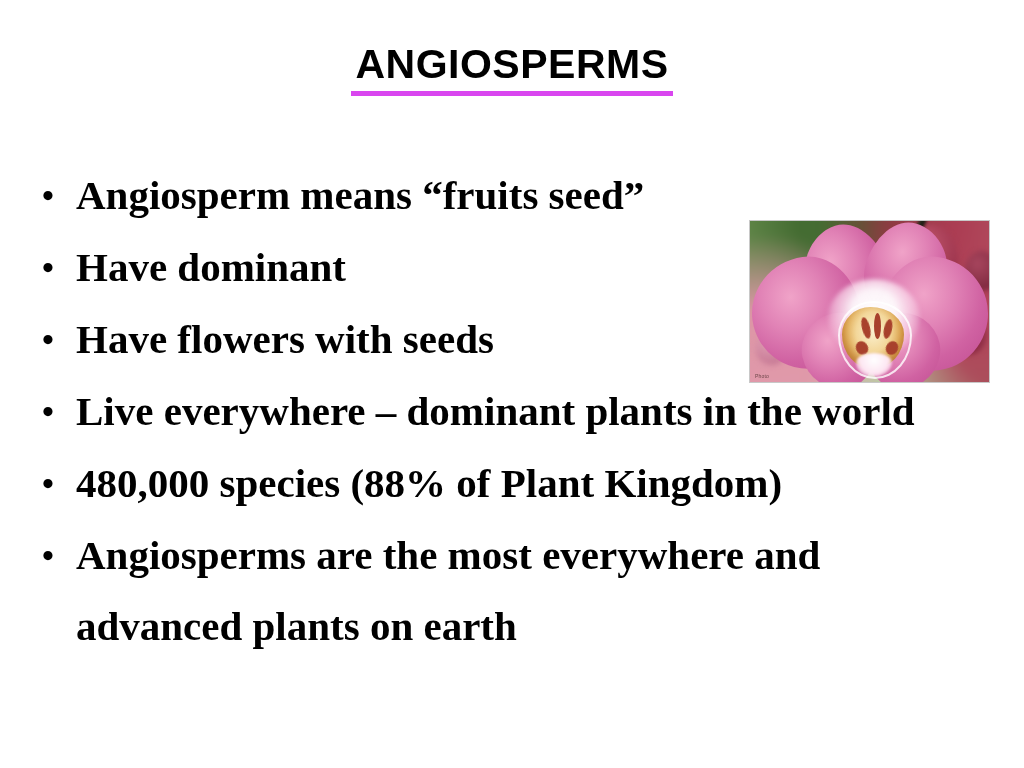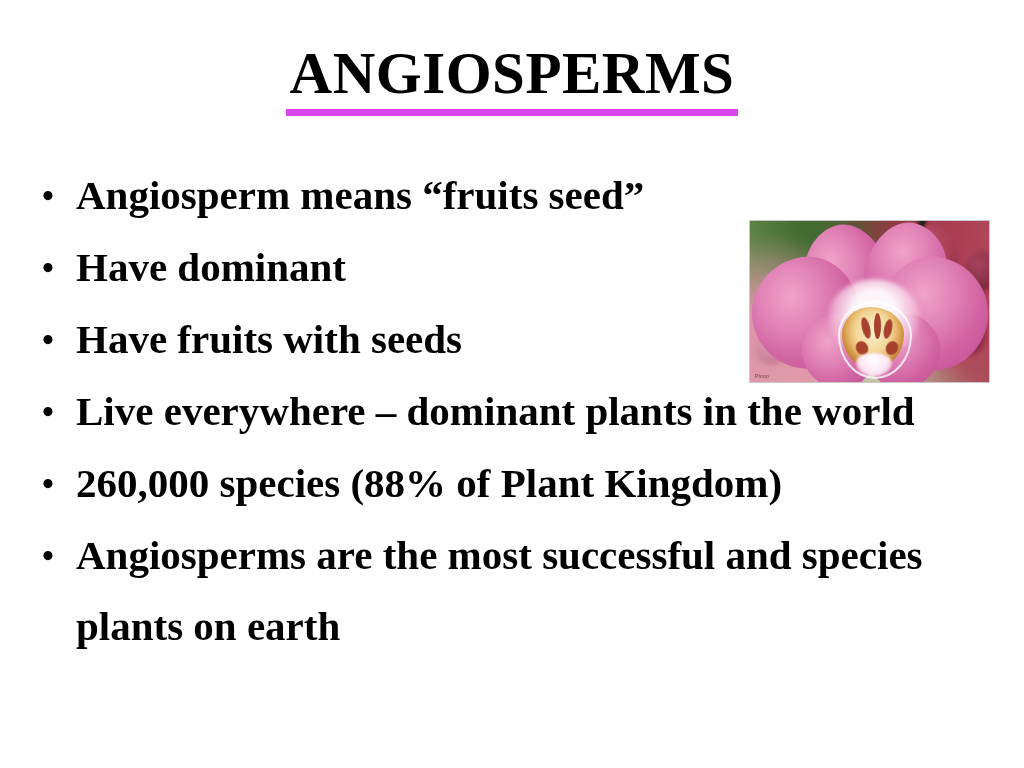--- a/index.html
+++ b/index.html
@@ -22,28 +22,28 @@
   
   .title-block {
     position: absolute;
     top: 44px;
     left: 0;
     width: 1024px;
     text-align: center;
   }
   .slide-title {
     display: inline-block;
-    font-family: Liberation Serif, serif;
+    font-family: Liberation Sans, sans-serif;
     font-weight: bold;
-    font-size: 59px;
+    font-size: 41px;
     line-height: 1.0;
     letter-spacing: 0.5px;
     color: #000000;
     padding: 0 4px 6px 4px;
-    border-bottom: 7px solid #d946ef;
+    border-bottom: 5px solid #d946ef;
     white-space: nowrap;
   }
 
   
   .bullets {
     position: absolute;
     top: 160px;
     left: 34px;
     width: 960px;
     margin: 0;
@@ -256,36 +256,36 @@
       <span class="bullet-text">Angiosperm means “fruits seed”</span>
     </li>
 
     <li class="bullet-item">
       <span class="bullet-dot">•</span>
       <span class="bullet-text">Have dominant</span>
     </li>
 
     <li class="bullet-item">
       <span class="bullet-dot">•</span>
-      <span class="bullet-text">Have fruits with seeds</span>
+      <span class="bullet-text">Have flowers with seeds</span>
     </li>
 
     <li class="bullet-item">
       <span class="bullet-dot">•</span>
       <span class="bullet-text w-narrow">Live everywhere – dominant plants in the world</span>
     </li>
 
     <li class="bullet-item">
       <span class="bullet-dot">•</span>
-      <span class="bullet-text">260,000 species (88% of Plant Kingdom)</span>
-    </li>
-
-    <li class="bullet-item">
-      <span class="bullet-dot">•</span>
-      <span class="bullet-text w-narrow">Angiosperms are the most successful and species plants on earth</span>
+      <span class="bullet-text">480,000 species (88% of Plant Kingdom)</span>
+    </li>
+
+    <li class="bullet-item">
+      <span class="bullet-dot">•</span>
+      <span class="bullet-text w-narrow">Angiosperms are the most everywhere and advanced plants on earth</span>
     </li>
 
   </ul>
 
   <div class="photo-frame">
     <div class="photo-stage">
 
       <div class="bg-bokeh"></div>
 
       <div class="bud bud-a"></div>

